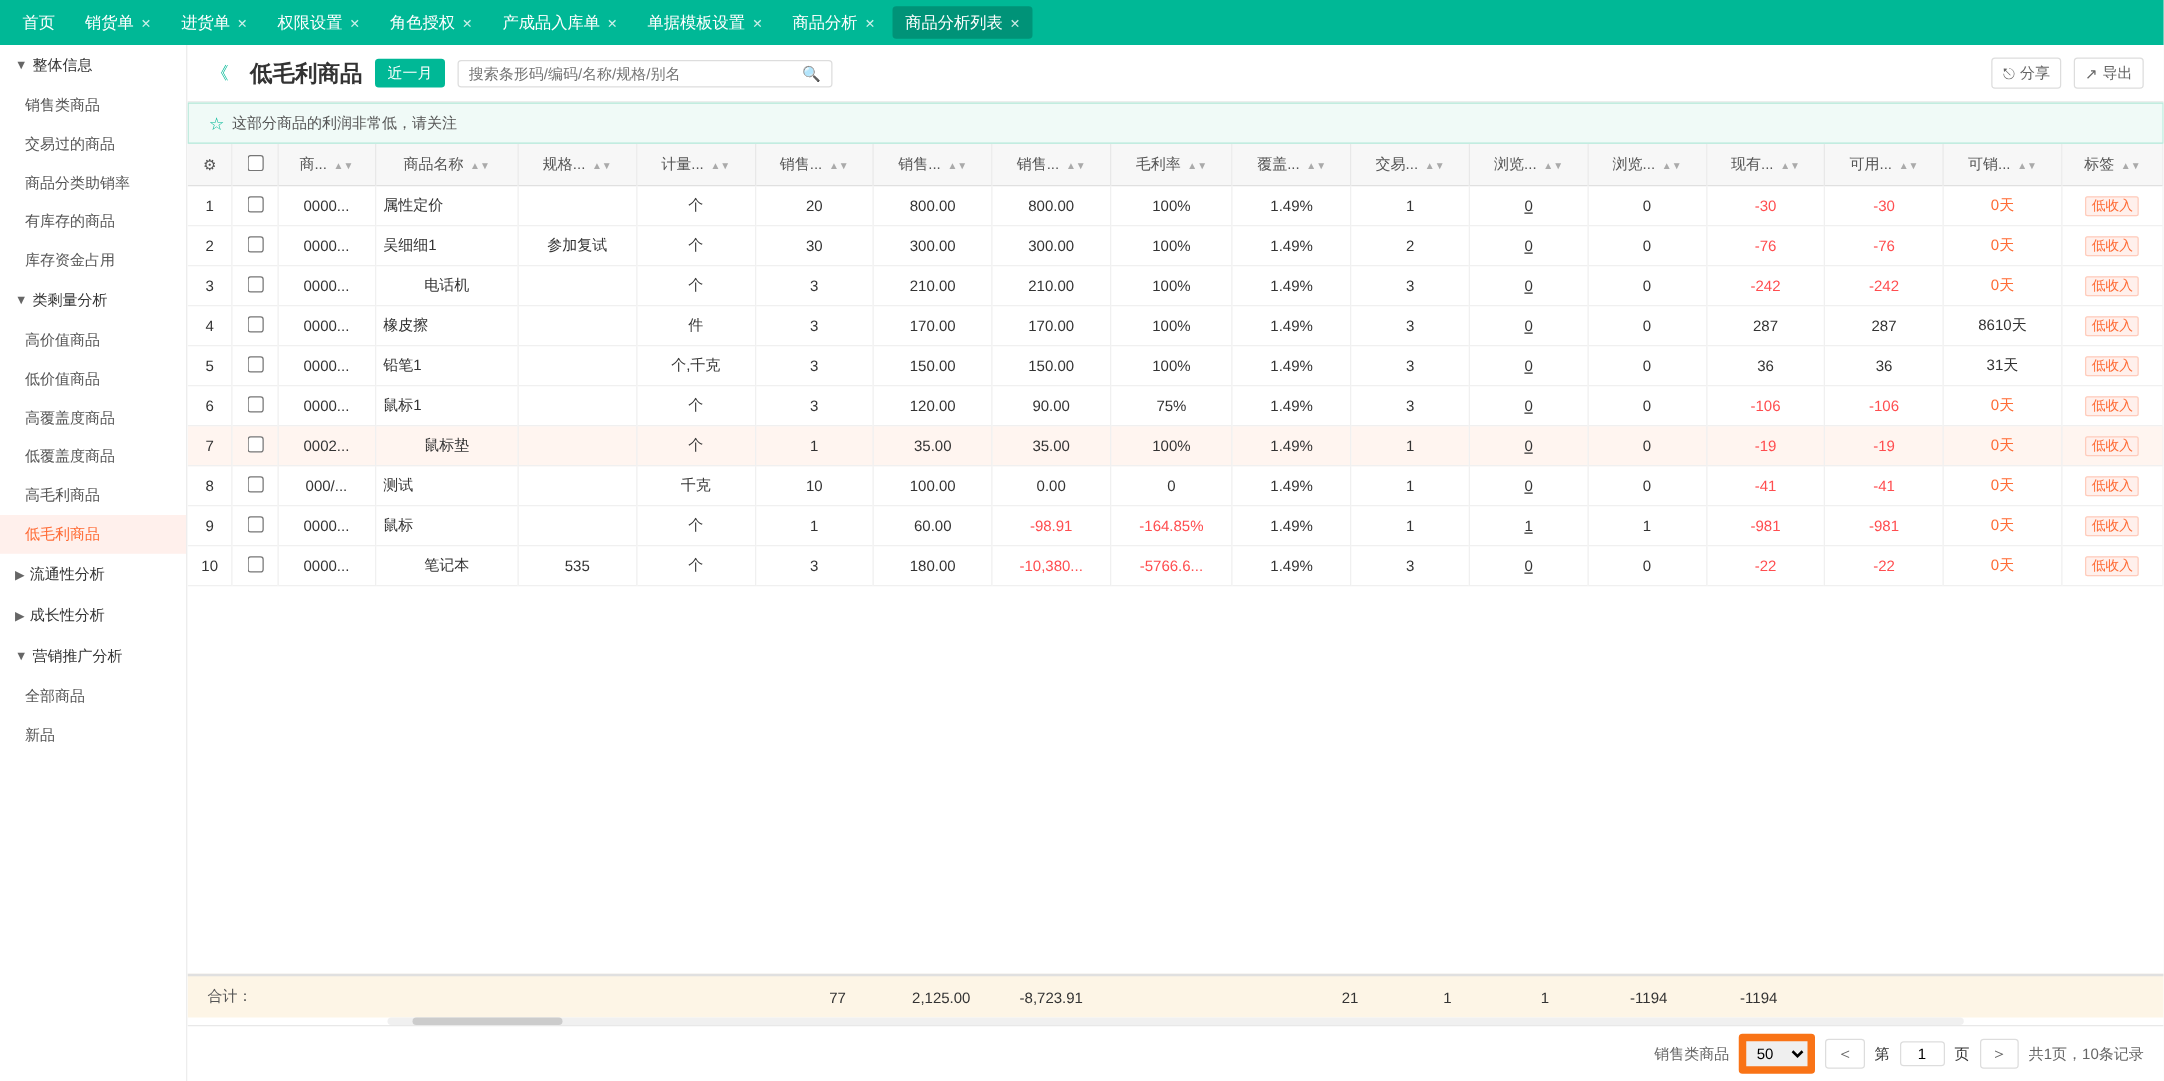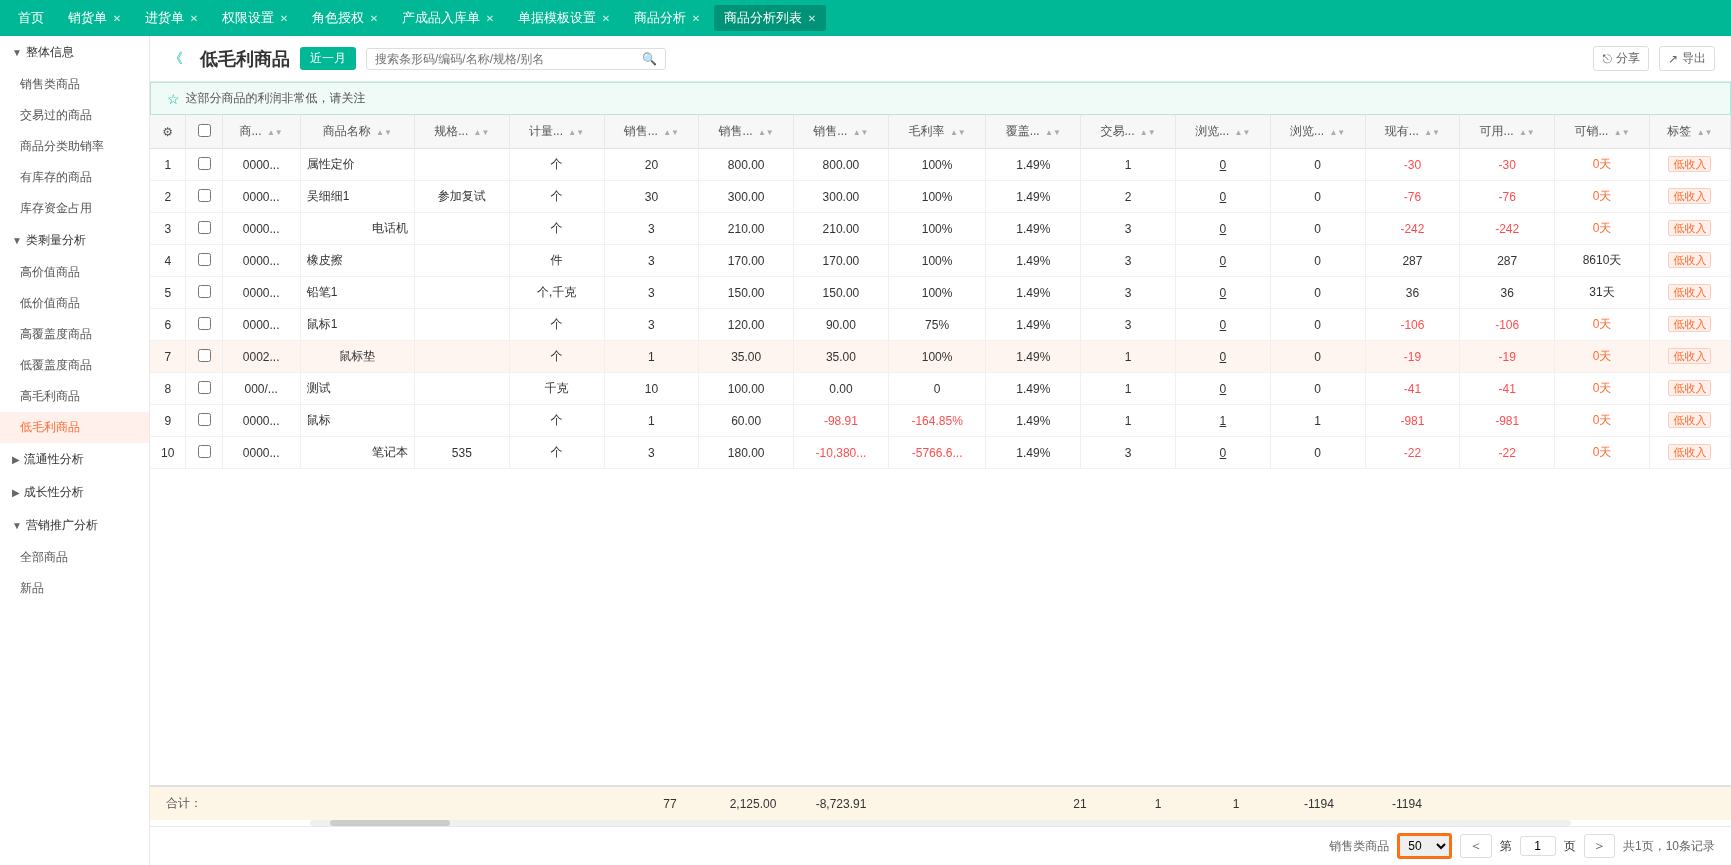--- a/index.html
+++ b/index.html
@@ -211,21 +211,21 @@
       align-items: center;
       justify-content: flex-end;
       padding: 6px 16px;
       border-top: 1px solid #e8e8e8;
       background: #fff;
       gap: 8px;
       font-size: 12px;
     }
     .page-size-label { color: #666; }
     .page-size-select {
-      border: 3px solid #f97316;
+      border: 6px solid #f97316;
       border-radius: 3px;
       padding: 2px 4px;
       font-size: 12px;
     }
     .page-nav-btn {
       border: 1px solid #ddd;
       border-radius: 3px;
       background: #fff;
       padding: 2px 8px;
       cursor: pointer;
@@ -413,21 +413,21 @@
       <td>0</td>
       <td class="red">-76</td>
       <td class="red">-76</td>
       <td class="orange">0天</td>
       <td><span class="tag-low-income">低收入</span></td>
     </tr>
             <tr>
       <td>3</td>
       <td><input type="checkbox" style=""></td>
       <td>0000...</td>
-      <td style="text-align:right;">电话机</td>
+      <td style="text-align:center;">电话机</td>
       <td></td>
       <td>个</td>
       <td>3</td>
       <td>210.00</td>
       <td class="">210.00</td>
       <td class="">100%</td>
       <td>1.49%</td>
       <td>3</td>
       <td class="underline">0</td>
       <td>0</td>
@@ -553,21 +553,21 @@
       <td>1</td>
       <td class="red">-981</td>
       <td class="red">-981</td>
       <td class="orange">0天</td>
       <td><span class="tag-low-income">低收入</span></td>
     </tr>
             <tr>
       <td>10</td>
       <td><input type="checkbox" style=""></td>
       <td>0000...</td>
-      <td style="text-align:right;margin-top:48px;">笔记本</td>
+      <td style="text-align:center;margin-top:48px;">笔记本</td>
       <td>535</td>
       <td>个</td>
       <td>3</td>
       <td>180.00</td>
       <td class="red">-10,380...</td>
       <td class="red">-5766.6...</td>
       <td>1.49%</td>
       <td>3</td>
       <td class="underline">0</td>
       <td>0</td>

